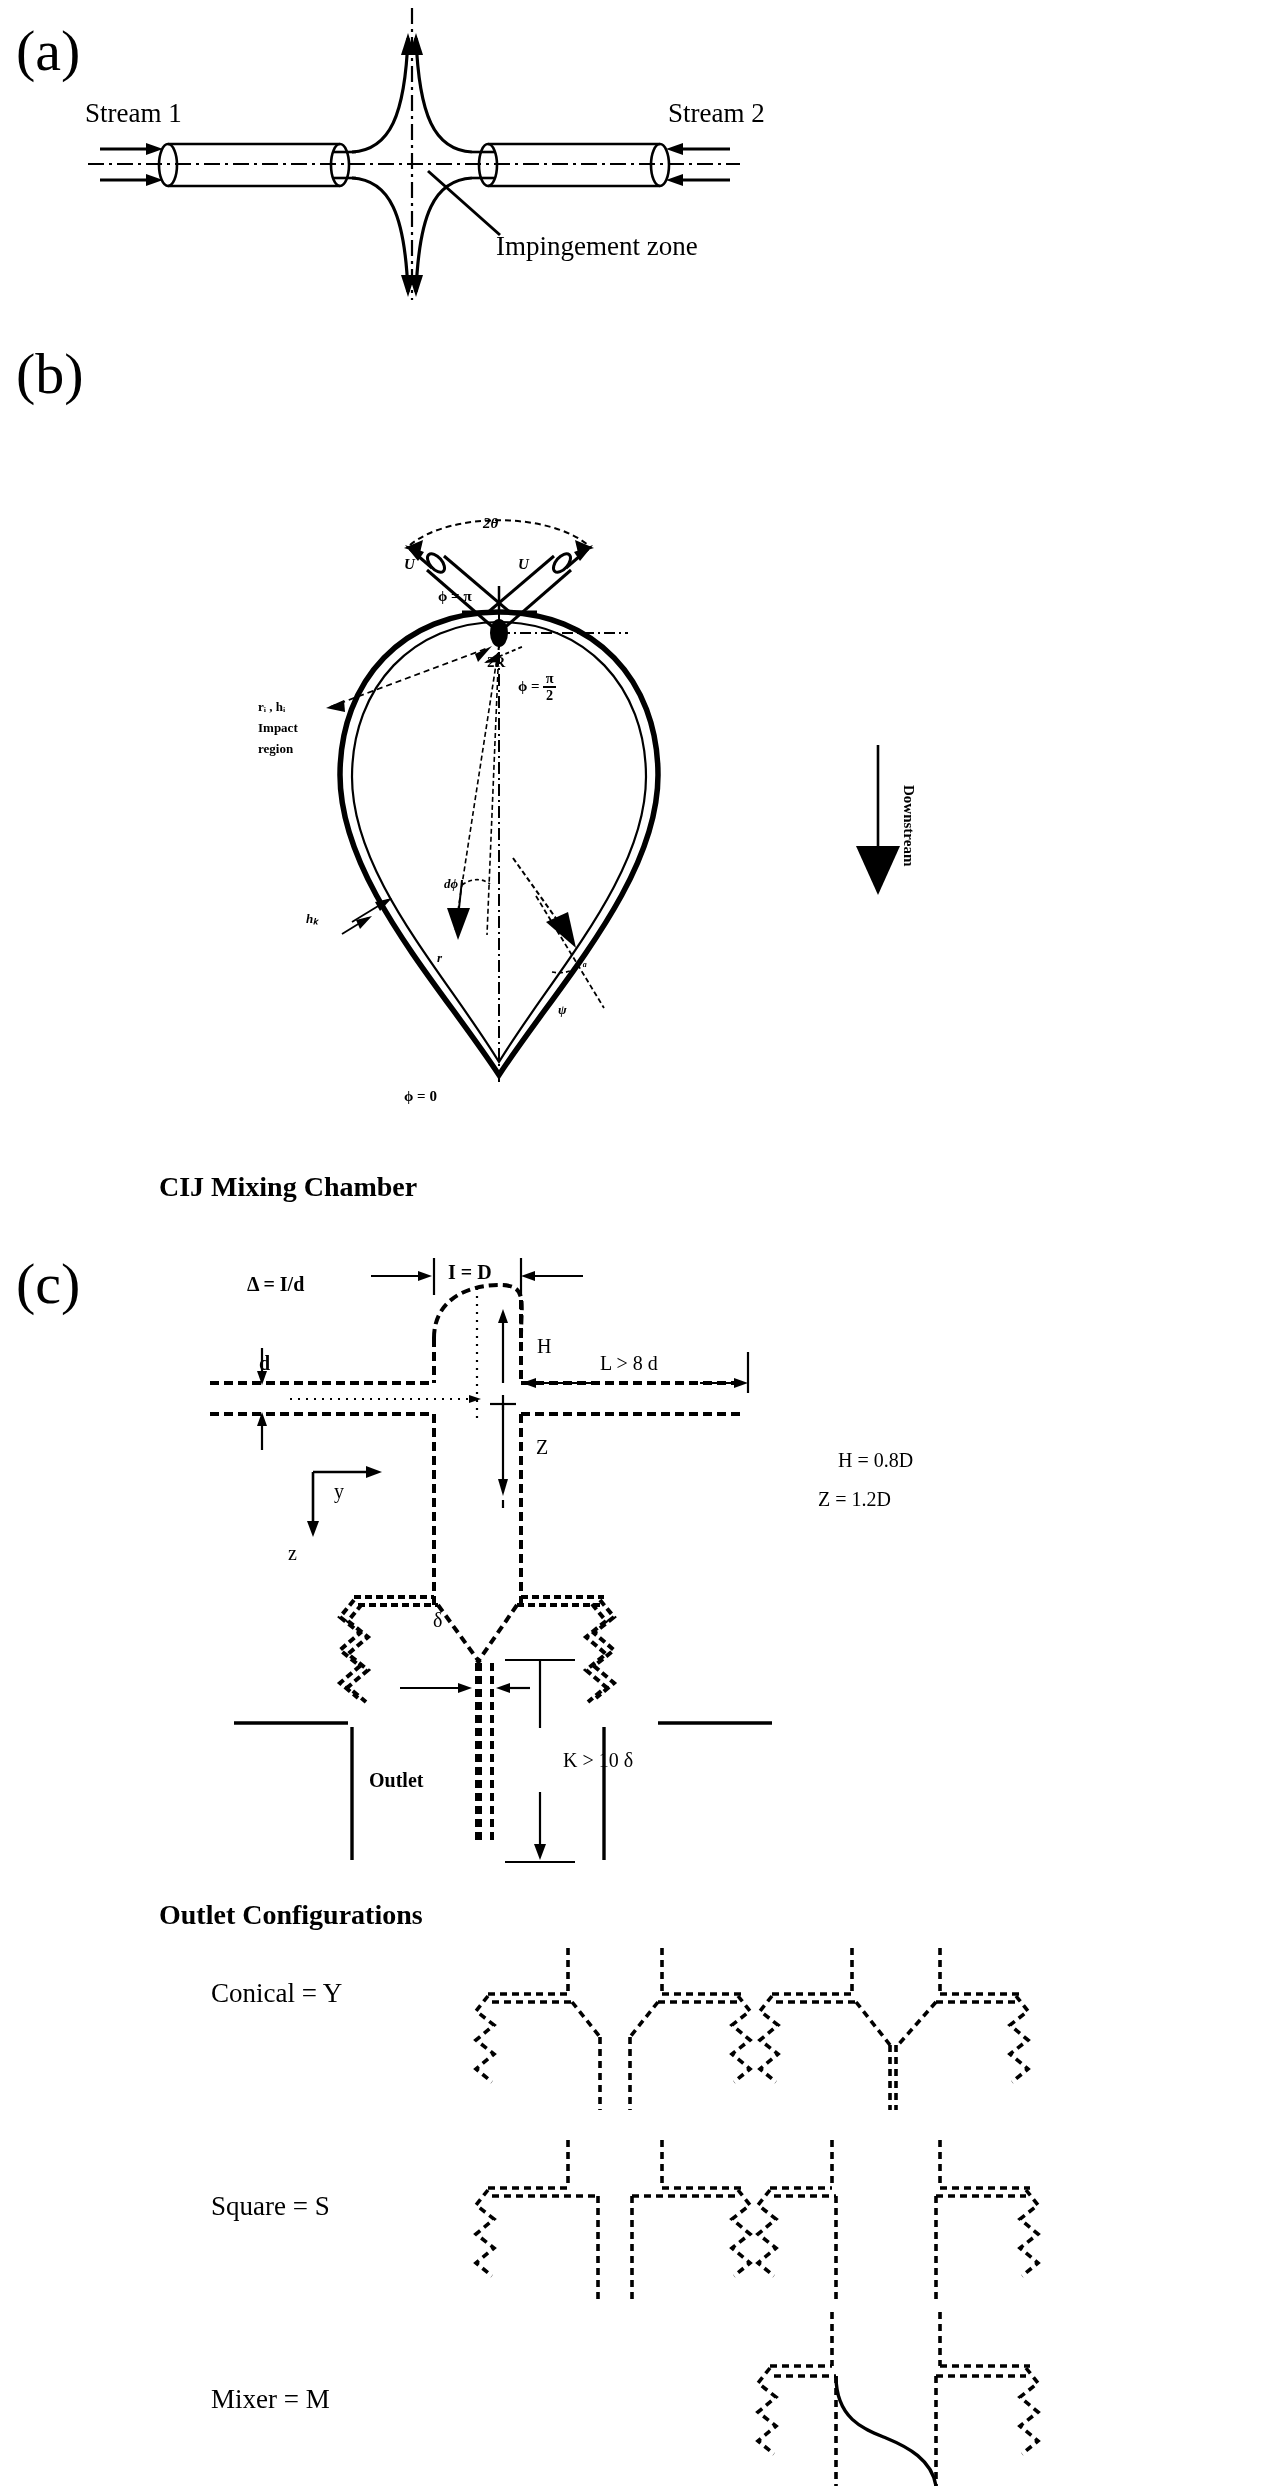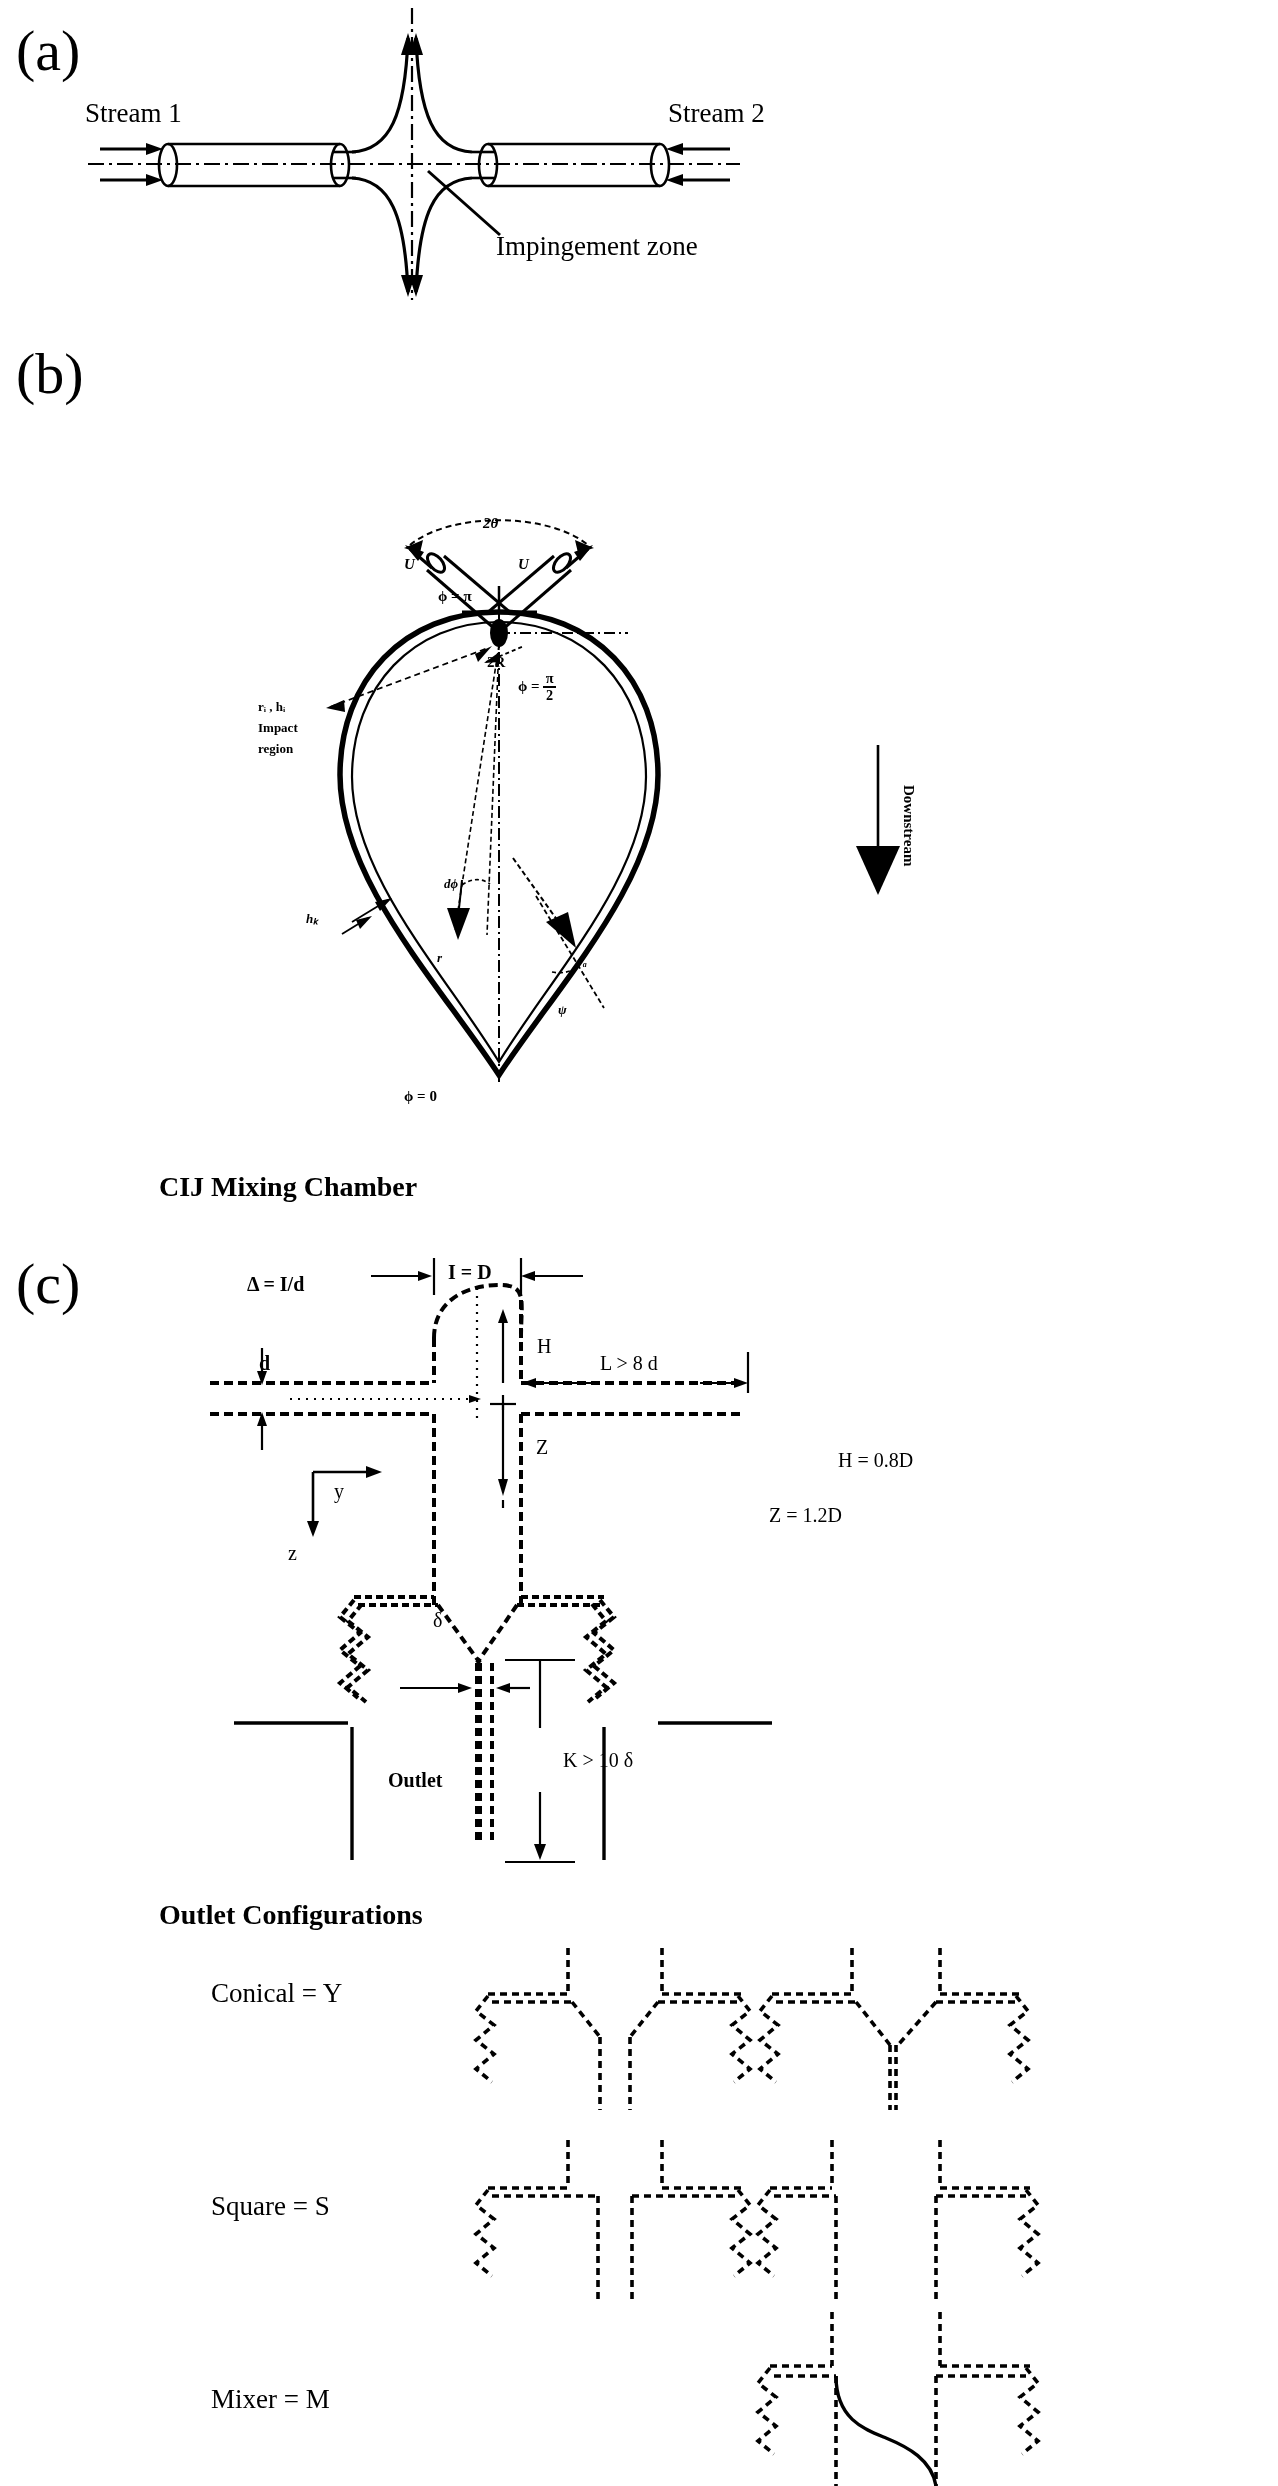--- a/index.html
+++ b/index.html
@@ -231,25 +231,25 @@
 <div class="panel-label" style="left:16px; top:1255px;">(c)</div>
 
 <div class="txt t-headc" style="left:159px; top:1172px;">CIJ Mixing Chamber</div>
 <div class="txt t-big txt-b" style="left:247px; top:1274px;">Δ  =  I/d</div>
 <div class="txt t-big txt-b" style="left:436px; top:1262px;margin-left:12px;">I = D</div>
 <div class="txt t-big txt-b" style="left:259px; top:1353px;">d</div>
 <div class="txt t-big" style="left:537px; top:1336px;">H</div>
 <div class="txt t-big" style="left:600px; top:1353px;">L &gt; 8 d</div>
 <div class="txt t-big" style="left:536px; top:1437px;">Z</div>
 <div class="txt t-big" style="left:838px; top:1450px;">H = 0.8D</div>
-<div class="txt t-big" style="left:769px; top:1489px;margin-top:16px;">Z = 1.2D</div>
+<div class="txt t-big" style="left:818px; top:1489px;">Z = 1.2D</div>
 <div class="txt t-big" style="left:334px; top:1481px;">y</div>
 <div class="txt t-big" style="left:288px; top:1543px;">z</div>
 <div class="txt t-big" style="left:433px; top:1610px;">δ</div>
-<div class="txt t-big txt-b" style="left:388px; top:1770px;">Outlet</div>
+<div class="txt t-big txt-b" style="left:369px; top:1770px;">Outlet</div>
 <div class="txt t-big" style="left:563px; top:1750px;">K &gt; 10 δ</div>
 
 <div class="txt t-headc" style="left:159px; top:1900px;">Outlet Configurations</div>
 
 <div class="txt t-cfg" style="left:211px; top:1979px;">Conical = Y</div>
 <div class="txt t-cfg" style="left:211px; top:2192px;">Square = S</div>
 <div class="txt t-cfg" style="left:211px; top:2385px;">Mixer = M</div>
 
 <svg class="fig" width="1278" height="2486" viewBox="0 0 1278 2486" xmlns="http://www.w3.org/2000/svg" style="pointer-events:none;">
   <g stroke="#000" fill="none">

